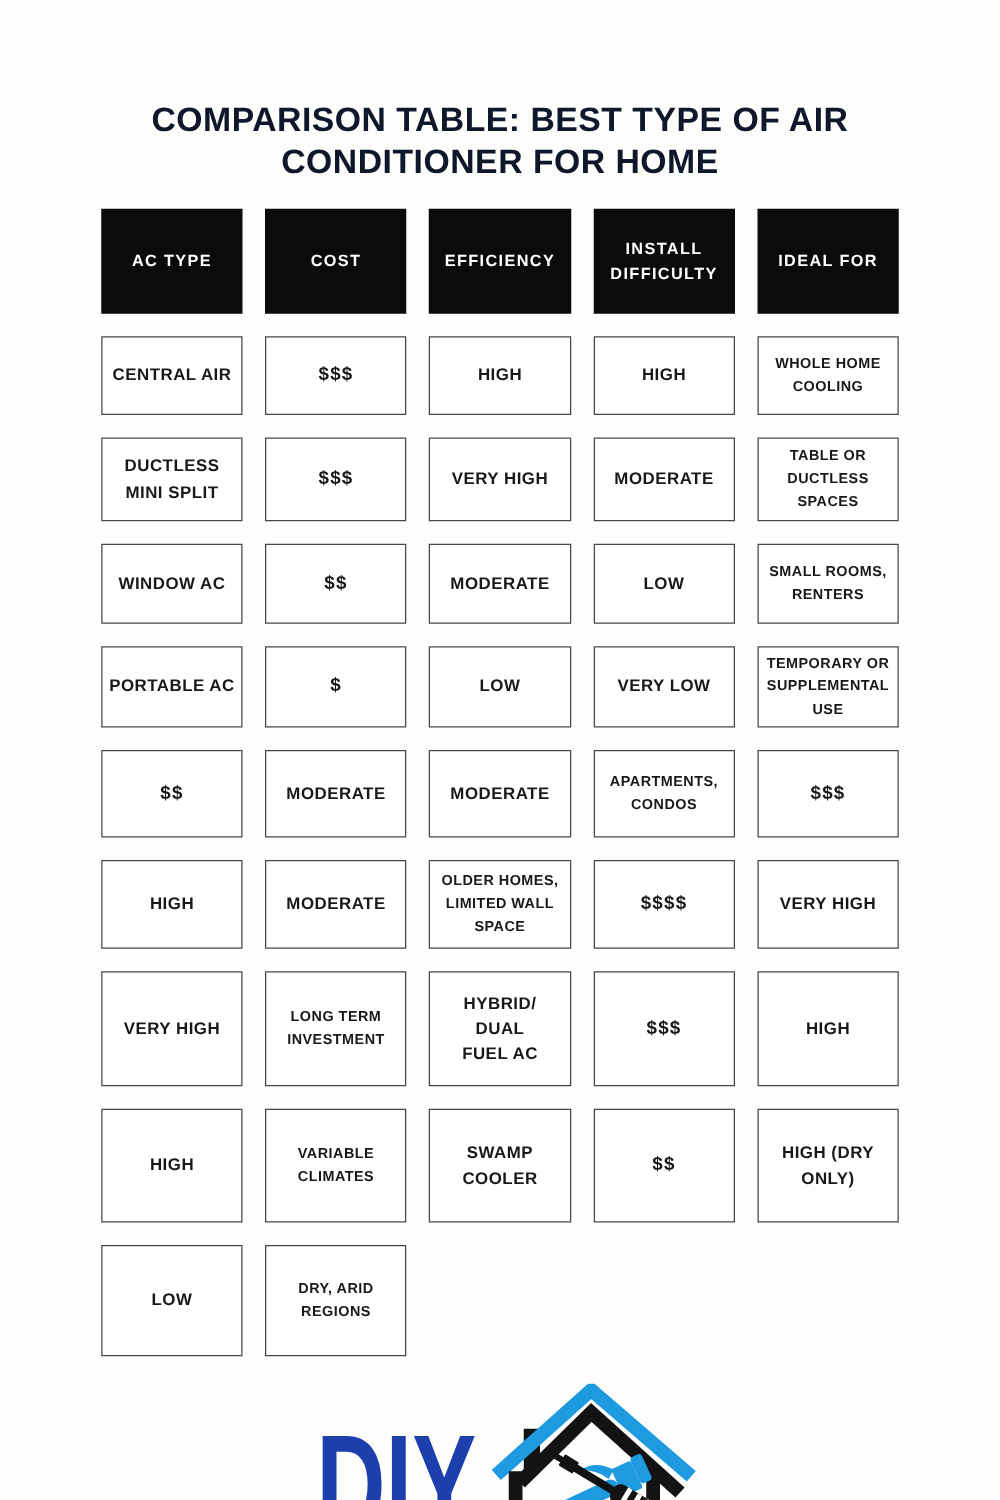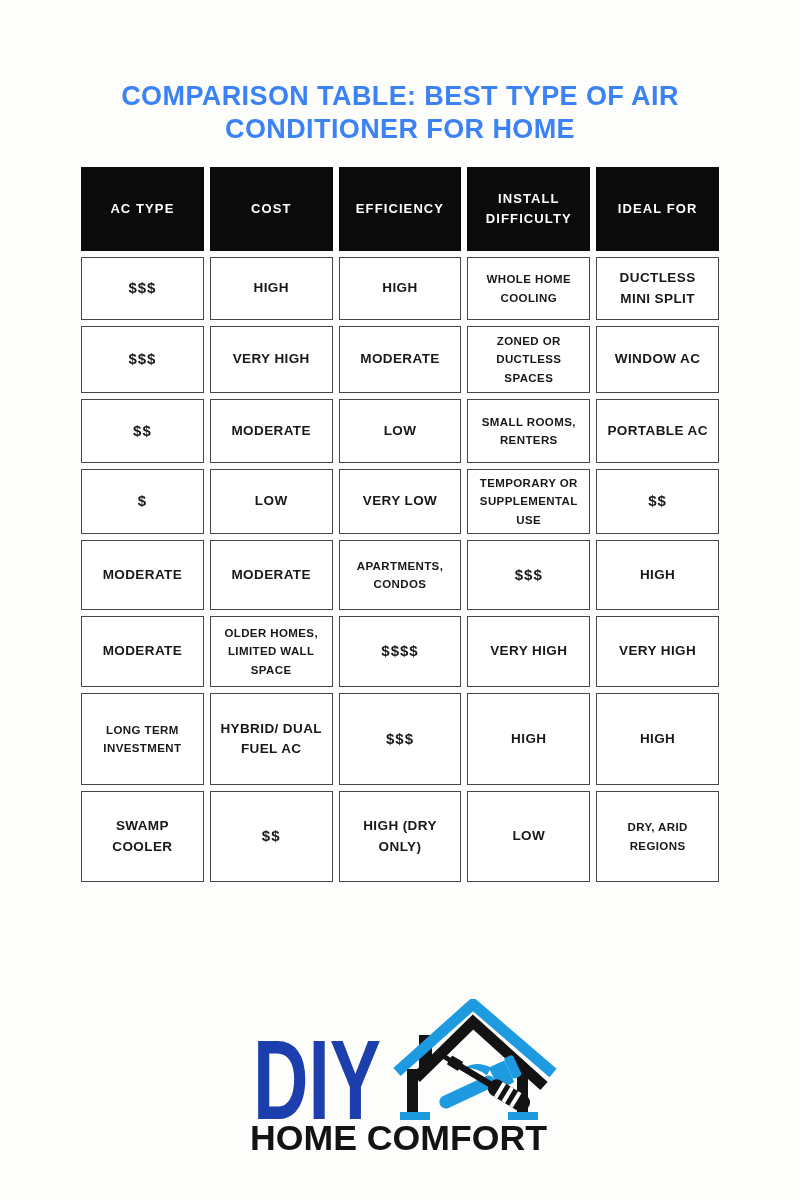--- a/index.html
+++ b/index.html
@@ -7,31 +7,31 @@
     width:800px; height:1200px;
     background:#fdfdfb;
     font-family:"Liberation Sans","DejaVu Sans",sans-serif;
     -webkit-font-smoothing:antialiased;
     overflow:hidden;
   }
   .title {
     margin:80px 60px 0;
     text-align:center;
     font-size:27px; line-height:33px;
-    font-weight:700; color:#3b82f6;
+    font-weight:700; color:#0f172a;
     letter-spacing:.4px;
   }
   .tl { display:block; }
 
   .tbl {
     width:638px; margin:21px auto 0;
     display:grid;
     grid-template-columns:repeat(5,1fr);
     grid-template-rows:84px 63px 67px 64px 65px 70px 71px 92px 91px 89px;
-    gap:6px;
+    gap:18px;
   }
   .th, .td {
     box-sizing:border-box;
     display:flex; align-items:center; justify-content:center;
     text-align:center; font-weight:700;
     white-space:pre-line;
   }
   .th {
     background:#0b0b0b; color:#fff;
     font-size:13px; letter-spacing:1.1px; line-height:1.55;
@@ -61,32 +61,33 @@
 
 <div class="tbl">
 
   <div class="th">AC TYPE</div>
   <div class="th">COST</div>
   <div class="th">EFFICIENCY</div>
   <div class="th">INSTALL
 DIFFICULTY</div>
   <div class="th">IDEAL FOR</div>
 
+  <div class="td">CENTRAL AIR</div>
   <div class="td cost">$$$</div>
   <div class="td">HIGH</div>
   <div class="td">HIGH</div>
   <div class="td ideal">WHOLE HOME
 COOLING</div>
 
   <div class="td">DUCTLESS
 MINI SPLIT</div>
   <div class="td cost">$$$</div>
   <div class="td">VERY HIGH</div>
   <div class="td">MODERATE</div>
-  <div class="td ideal">ZONED OR
+  <div class="td ideal">TABLE OR
 DUCTLESS
 SPACES</div>
 
   <div class="td">WINDOW AC</div>
   <div class="td cost">$$</div>
   <div class="td">MODERATE</div>
   <div class="td">LOW</div>
   <div class="td ideal">SMALL ROOMS,
 RENTERS</div>
 
@@ -115,20 +116,22 @@
   <div class="td">VERY HIGH</div>
   <div class="td">VERY HIGH</div>
   <div class="td ideal">LONG TERM
 INVESTMENT</div>
 
   <div class="td">HYBRID/ DUAL
 FUEL AC</div>
   <div class="td cost">$$$</div>
   <div class="td">HIGH</div>
   <div class="td">HIGH</div>
+  <div class="td ideal">VARIABLE
+CLIMATES</div>
 
   <div class="td">SWAMP
 COOLER</div>
   <div class="td cost">$$</div>
   <div class="td">HIGH (DRY
 ONLY)</div>
   <div class="td">LOW</div>
   <div class="td ideal">DRY, ARID
 REGIONS</div>
 </div>

